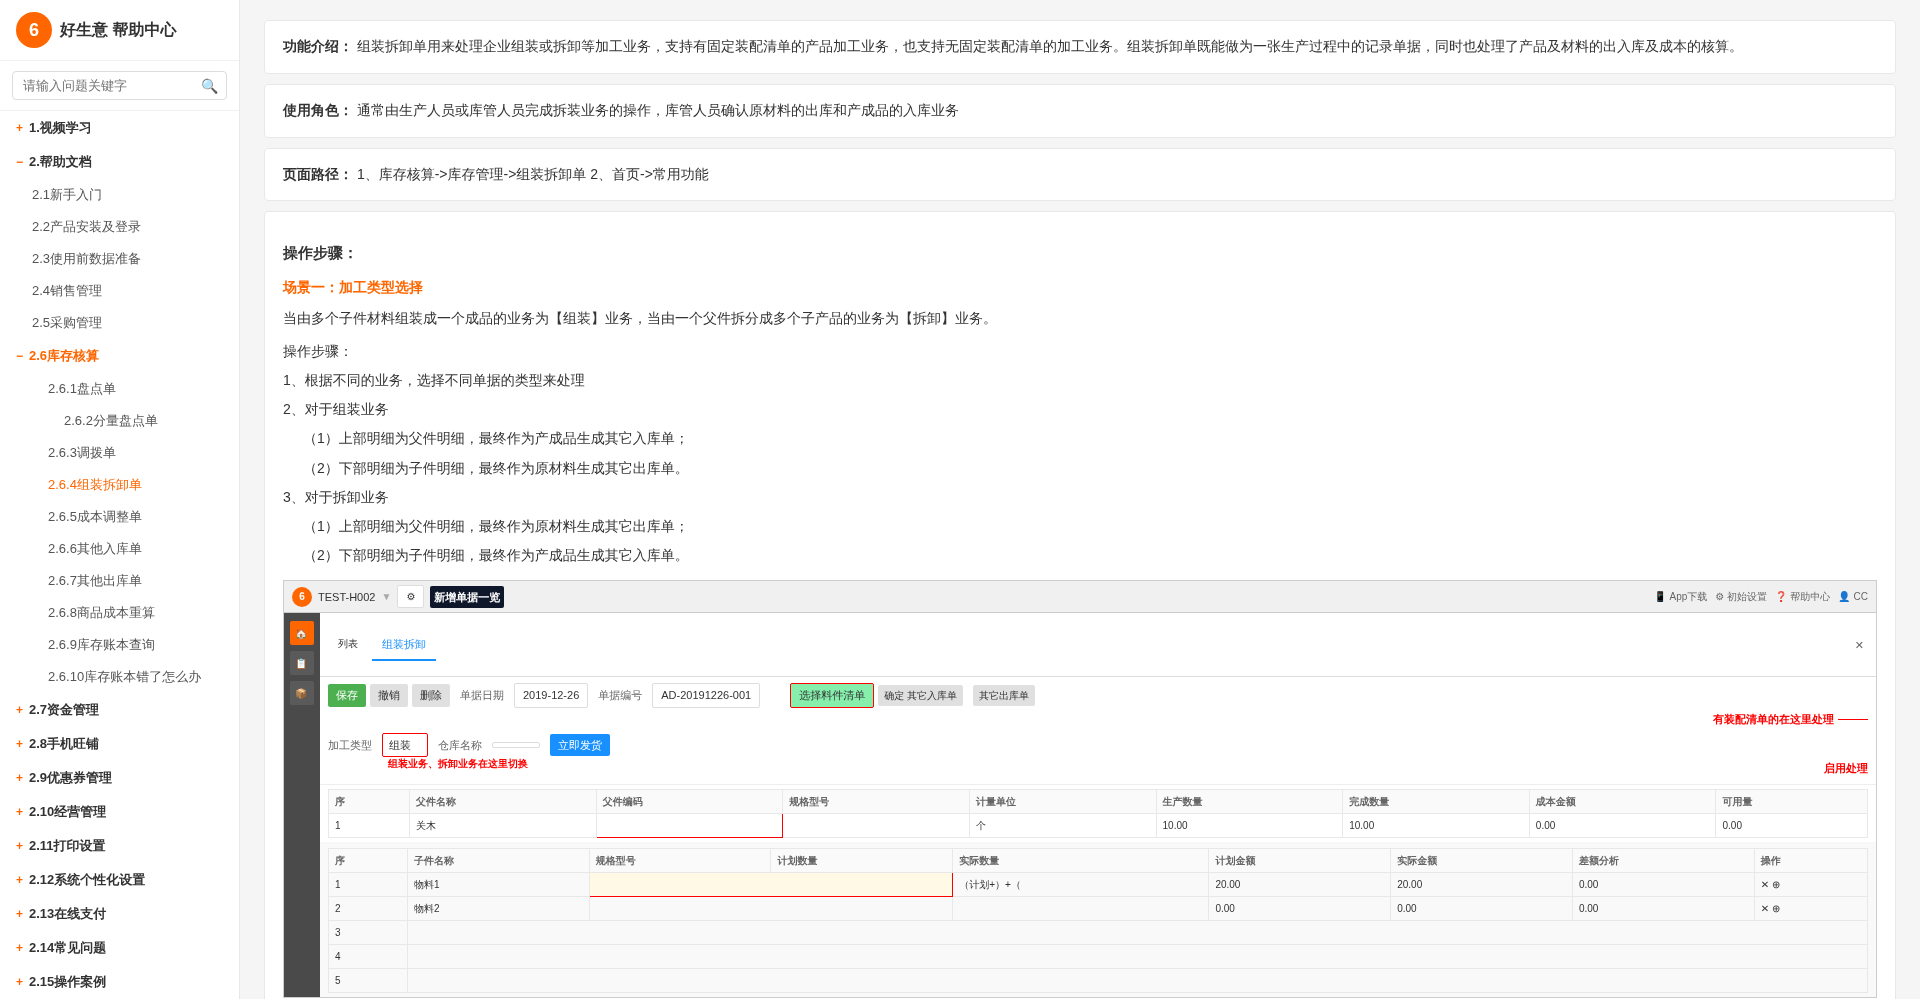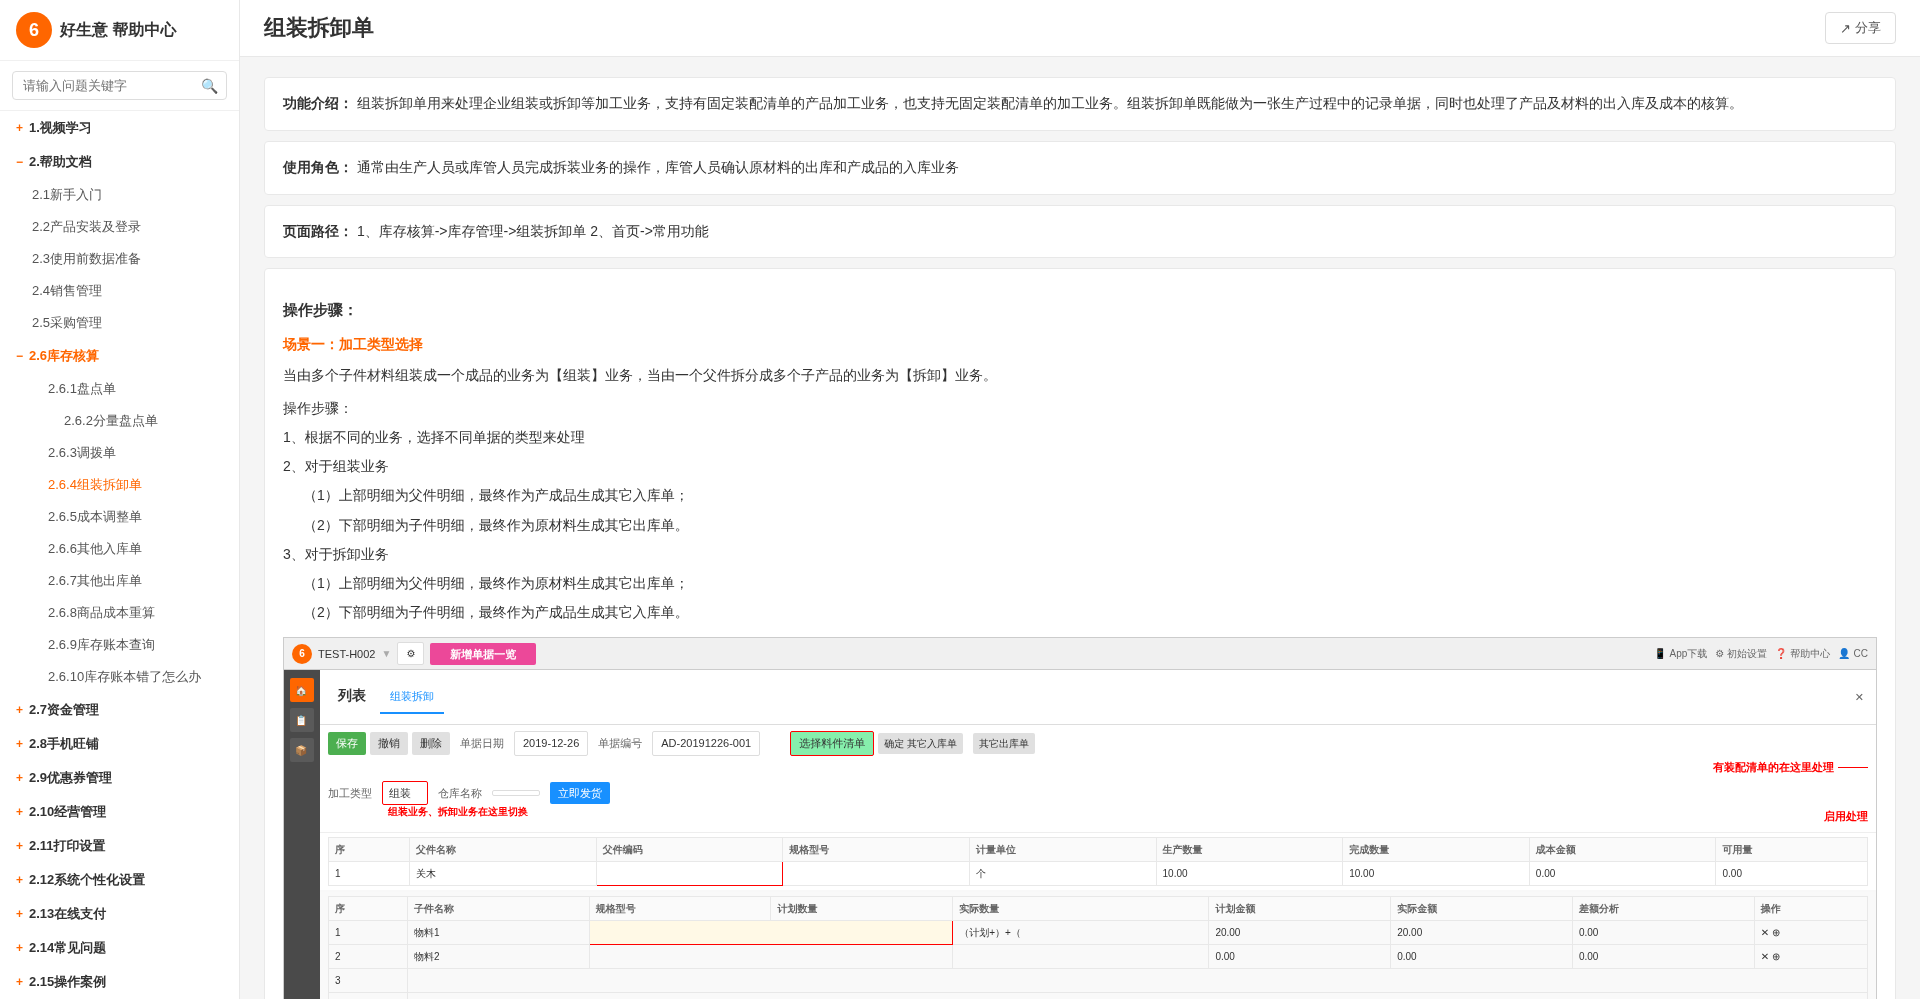--- a/index.html
+++ b/index.html
@@ -257,27 +257,20 @@
     <span class="nav-icon">+</span>
     <span>2.14常见问题</span>
   </div>
   <div class="nav-item section-header" style="padding-left:16px;">
     <span class="nav-icon">+</span>
     <span>2.15操作案例</span>
   </div>
 </div>
 
 <div id="main">
-  <div id="topbar">
-    <h1 id="page-title-text">组装拆卸单</h1>
-    <button class="share-btn">
-      <span>↗</span>
-      <span>分享</span>
-    </button>
-  </div>
 
   <div id="content-area">
 
     <div class="content-block">
       <span class="label">功能介绍：</span>
       <span>组装拆卸单用来处理企业组装或拆卸等加工业务，支持有固定装配清单的产品加工业务，也支持无固定装配清单的加工业务。组装拆卸单既能做为一张生产过程中的记录单据，同时也处理了产品及材料的出入库及成本的核算。</span>
     </div>
 
     <div class="content-block">
       <span class="label">使用角色：</span>
@@ -306,42 +299,42 @@
       <div class="text-line indent-1">（2）下部明细为子件明细，最终作为产成品生成其它入库单。</div>
 
       <div class="screenshot-wrapper">
         <div class="mock-app" style="border:1px solid #ccc; margin-top:12px; background:#fff;">
 
           <div style="background:#f0f0f0; border-bottom:1px solid #ccc; padding:4px 8px; display:flex; align-items:center; gap:6px; font-size:11px;">
             <div class="mock-topbar-logo">6</div>
             <span>TEST-H002</span>
             <span style="font-size:10px;color:#aaa;">▼</span>
             <div style="background:#fff;border:1px solid #ddd;border-radius:2px;padding:2px 8px;font-size:10px;">⚙</div>
-            <div style="background:#ec4899;color:#fff;border-radius:2px;padding:2px 20px;font-size:11px;font-weight:bold;">新增单据一览</div>
+            <div style="background:#0f172a;color:#fff;border-radius:2px;padding:2px 4px;font-size:11px;font-weight:bold;">新增单据一览</div>
             <div style="flex:1;"></div>
             <div style="font-size:10px;color:#666;display:flex;gap:8px;">
               <span>📱 App下载</span>
               <span>⚙ 初始设置</span>
               <span>❓ 帮助中心</span>
               <span>👤 CC</span>
             </div>
           </div>
 
           <div style="display:flex;background:#f8f8f8;">
 
             <div style="width:36px;background:#4a4a4a;display:flex;flex-direction:column;align-items:center;padding-top:8px;gap:6px;">
               <div style="width:24px;height:24px;background:#f60;border-radius:2px;display:flex;align-items:center;justify-content:center;color:#fff;font-size:10px;">🏠</div>
               <div style="width:24px;height:24px;background:#5a5a5a;border-radius:2px;display:flex;align-items:center;justify-content:center;color:#ccc;font-size:10px;">📋</div>
               <div style="width:24px;height:24px;background:#5a5a5a;border-radius:2px;display:flex;align-items:center;justify-content:center;color:#ccc;font-size:10px;">📦</div>
             </div>
 
             <div style="flex:1;display:flex;flex-direction:column;">
 
               <div style="background:#fff;border-bottom:1px solid #ddd;display:flex;align-items:center;padding:0 8px;gap:4px;">
-                <div class="mock-tab" style="font-size:14px;padding:14px 10px;font-weight:bold;">列表</div>
+                <div class="mock-tab" style="font-size:10px;padding:22px 10px;">列表</div>
                 <div class="mock-tab active" style="font-size:11px;padding:6px 10px;border-bottom:2px solid #1890ff;color:#1890ff;">组装拆卸</div>
                 <div style="flex:1;"></div>
                 <div style="font-size:11px;color:#666;padding:4px;">✕</div>
               </div>
 
               <div style="background:#fff;padding:6px 8px;border-bottom:1px solid #eee;position:relative;">
                 <div style="display:flex;align-items:center;gap:10px;flex-wrap:wrap;font-size:11px;">
                   <div style="display:flex;gap:4px;">
                     <div style="background:#4CAF50;color:#fff;padding:2px 8px;border-radius:2px;font-size:11px;">保存</div>
                     <div style="background:#e0e0e0;color:#333;padding:2px 8px;border-radius:2px;font-size:11px;">撤销</div>

